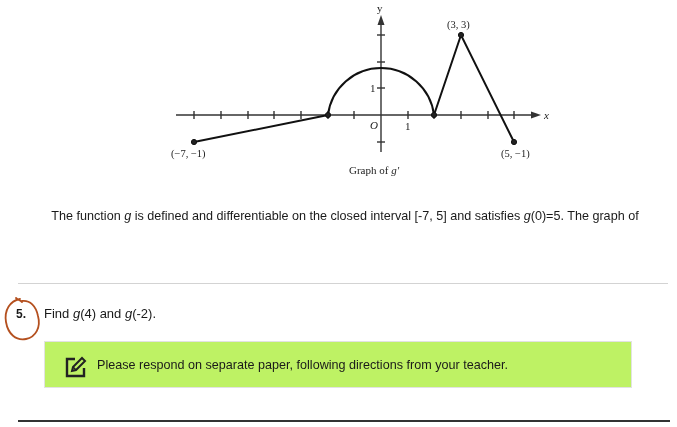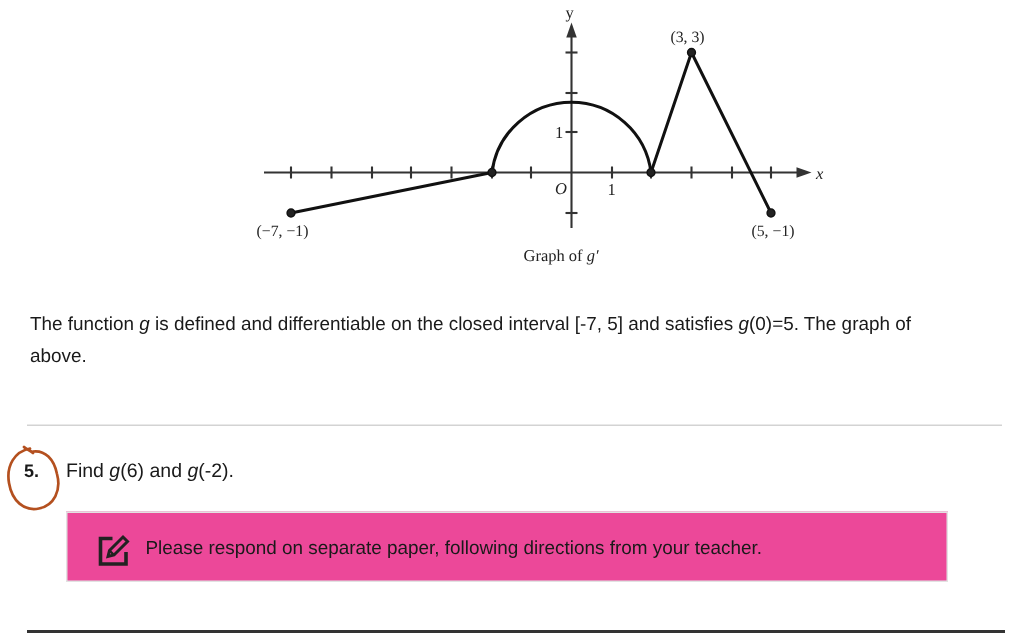--- a/index.html
+++ b/index.html
@@ -1,28 +1,28 @@
 <!DOCTYPE html>
 <html><head>
 <meta charset="utf-8">
 <style>
   html, body { margin: 0; padding: 0; background: #ffffff; }
   body { width: 677px; height: 427px; position: relative; overflow: hidden; font-family: "Liberation Sans", sans-serif; color: #1a1a1a; }
   .figure { position: absolute; left: 0; top: 0; width: 677px; height: 190px; }
   .figure svg { position: absolute; left: 0; top: 0; }
   .serif { font-family: "Liberation Serif", "DejaVu Serif", serif; }
-  .intro { position: absolute; left: 20px; top: 206px; width: 650px; font-size: 12.6px; line-height: 21px; color: #1a1a1a; }
+  .intro { position: absolute; left: 20px; top: 206px; width: 650px; font-size: 12.6px; line-height: 21px; color: #1a1a1a; text-align: center; }
   .intro i { font-style: italic; }
   .divider { position: absolute; left: 18px; top: 283px; width: 650px; height: 1px; background: #d3d3d3; }
   .question { position: absolute; left: 0; top: 296px; width: 677px; height: 40px; }
   .q-num { position: absolute; left: 16px; top: 11px; font-size: 12px; font-weight: bold; color: #1a1a1a; }
   .q-circle { position: absolute; left: 0; top: 0; }
   .q-text { position: absolute; left: 44px; top: 10px; font-size: 13px; color: #1a1a1a; }
   .q-text i { font-style: italic; }
-  .response { position: absolute; left: 44px; top: 341px; width: 588px; height: 47px; border: 1px solid #e2e2e2; background: #ec4899; box-sizing: border-box; }
+  .response { position: absolute; left: 44px; top: 341px; width: 588px; height: 47px; border: 1px solid #e2e2e2; background: #bef264; box-sizing: border-box; }
   .resp-icon { position: absolute; left: 19px; top: 13px; width: 24px; height: 24px; }
   .resp-text { position: absolute; left: 52px; top: 16px; font-size: 12.6px; color: #1a1a1a; }
   .bottom-rule { position: absolute; left: 18px; top: 420px; width: 652px; height: 2px; background: #333333; }
 </style>
 </head>
 <body>
 
 <div class="figure">
   <svg width="677" height="190" viewBox="0 0 677 190">
 
@@ -73,31 +73,30 @@
     <text class="serif" x="370" y="92" font-size="11" fill="#222">1</text>
     <text class="serif" x="171" y="157" font-size="10.5" fill="#222">(−7, −1)</text>
     <text class="serif" x="447" y="28" font-size="10.5" fill="#222">(3, 3)</text>
     <text class="serif" x="501" y="157" font-size="10.5" fill="#222">(5, −1)</text>
     <text class="serif" x="349" y="174" font-size="11" fill="#222"><tspan>Graph of</tspan> <tspan font-style="italic">g′</tspan></text>
   </svg>
 </div>
 
 <div class="intro">
   <div><span>The function </span><i>g</i><span> is defined and differentiable on the closed interval [-7, 5] and satisfies </span><i>g</i><span>(0)=5. The graph of</span></div>
-  <div>above.</div>
 </div>
 
 <div class="divider"></div>
 
 <div class="question">
   <svg class="q-circle" width="46" height="48" viewBox="0 0 46 48">
     <path d="M 20 3 C 10 5 4 14 6 26 C 8 38 16 45 26 43 C 36 41 41 31 38 20 C 36 10 30 4 22 5 M 16 2 C 18 4 20 4 22 6" fill="none" stroke="#b4501f" stroke-width="1.8" stroke-linecap="round"></path>
   </svg>
   <span class="q-num">5.</span>
-  <span class="q-text"><span>Find </span><i>g</i><span>(6) and </span><i>g</i><span>(-2).</span></span>
+  <span class="q-text"><span>Find </span><i>g</i><span>(4) and </span><i>g</i><span>(-2).</span></span>
 </div>
 
 <div class="response">
   <svg class="resp-icon" viewBox="0 0 24 24">
     <path d="M 11 4 H 3 V 21 H 20 V 13" fill="none" stroke="#222" stroke-width="2.4"></path>
     <path d="M 8 16 L 9 12 L 18 3 L 21 6 L 12 15 Z" fill="none" stroke="#222" stroke-width="2"></path>
     <line x1="9" y1="12" x2="12" y2="15" stroke="#222" stroke-width="1.6"></line>
   </svg>
   <span class="resp-text">Please respond on separate paper, following directions from your teacher.</span>
 </div>

